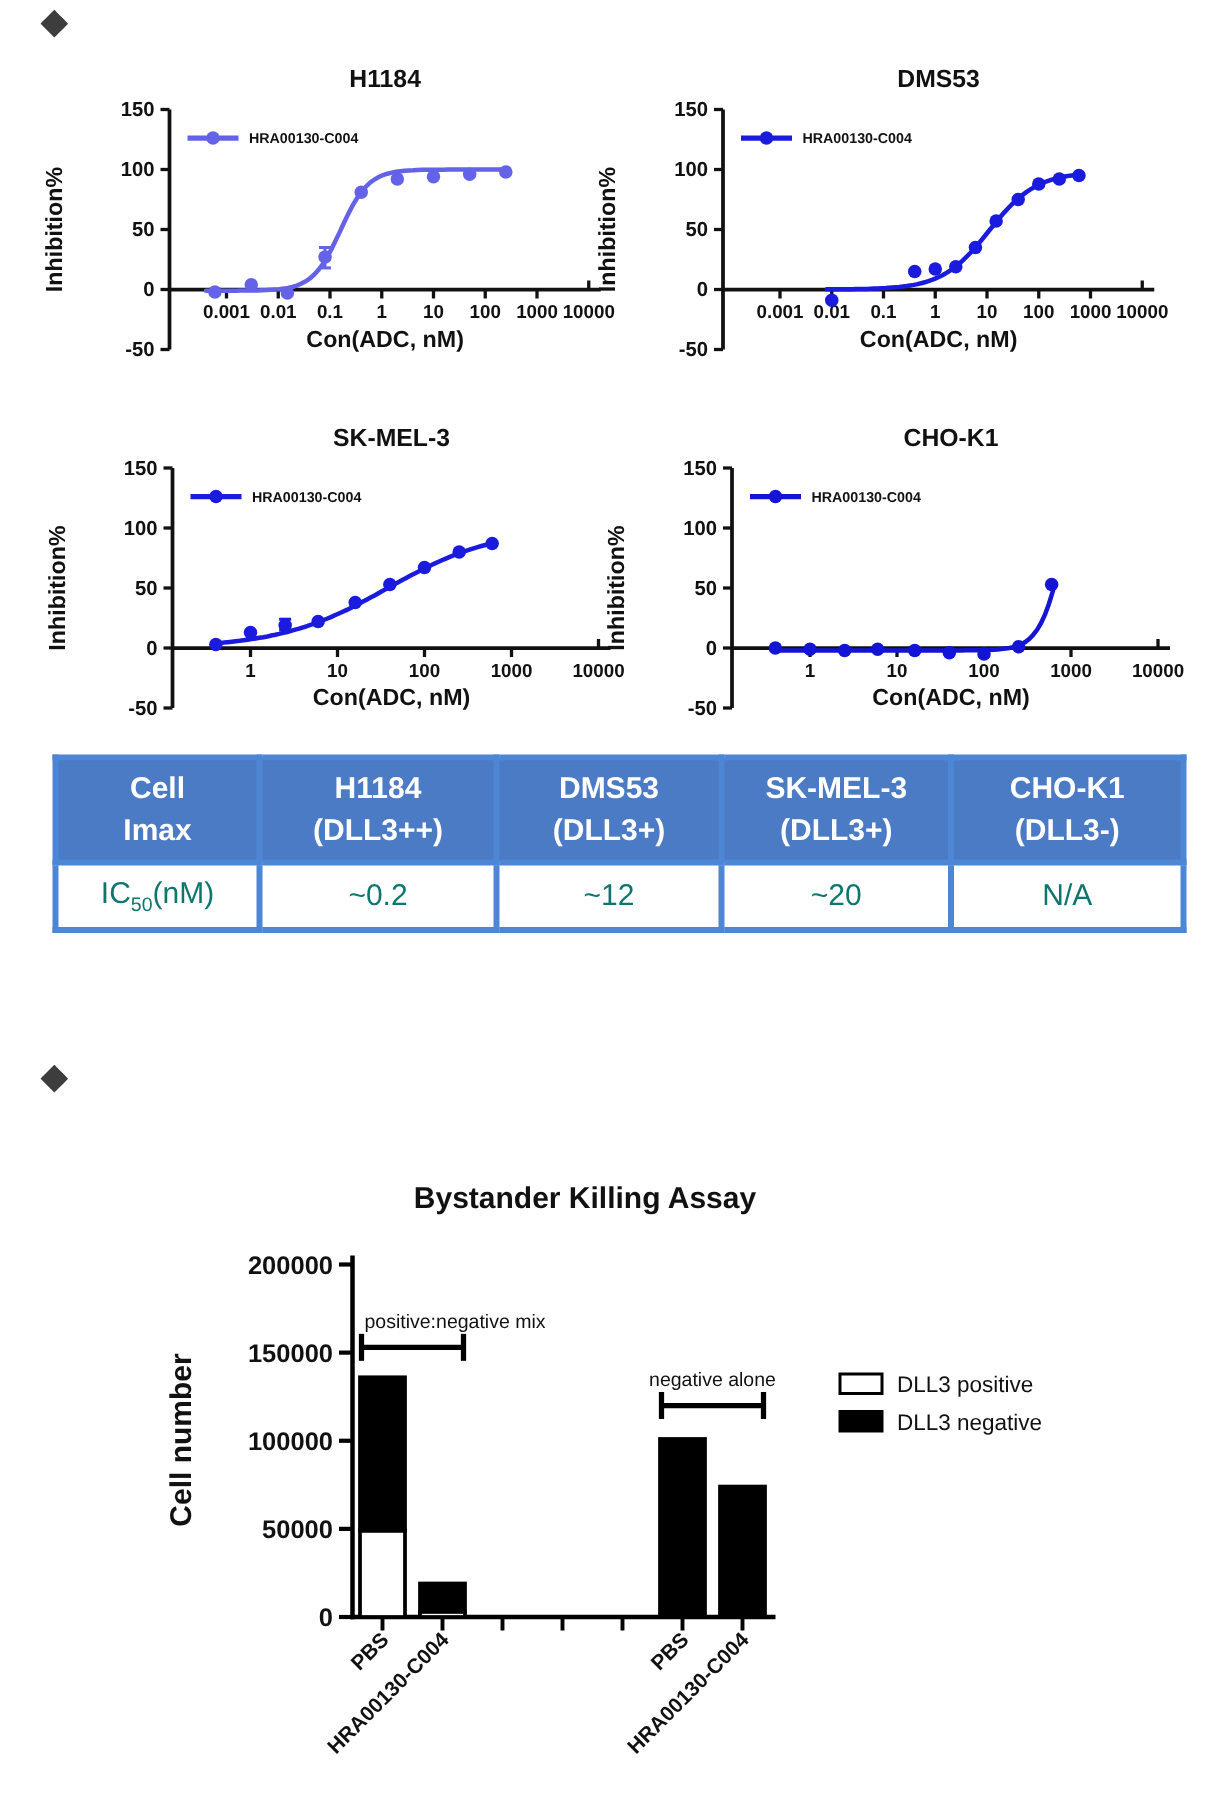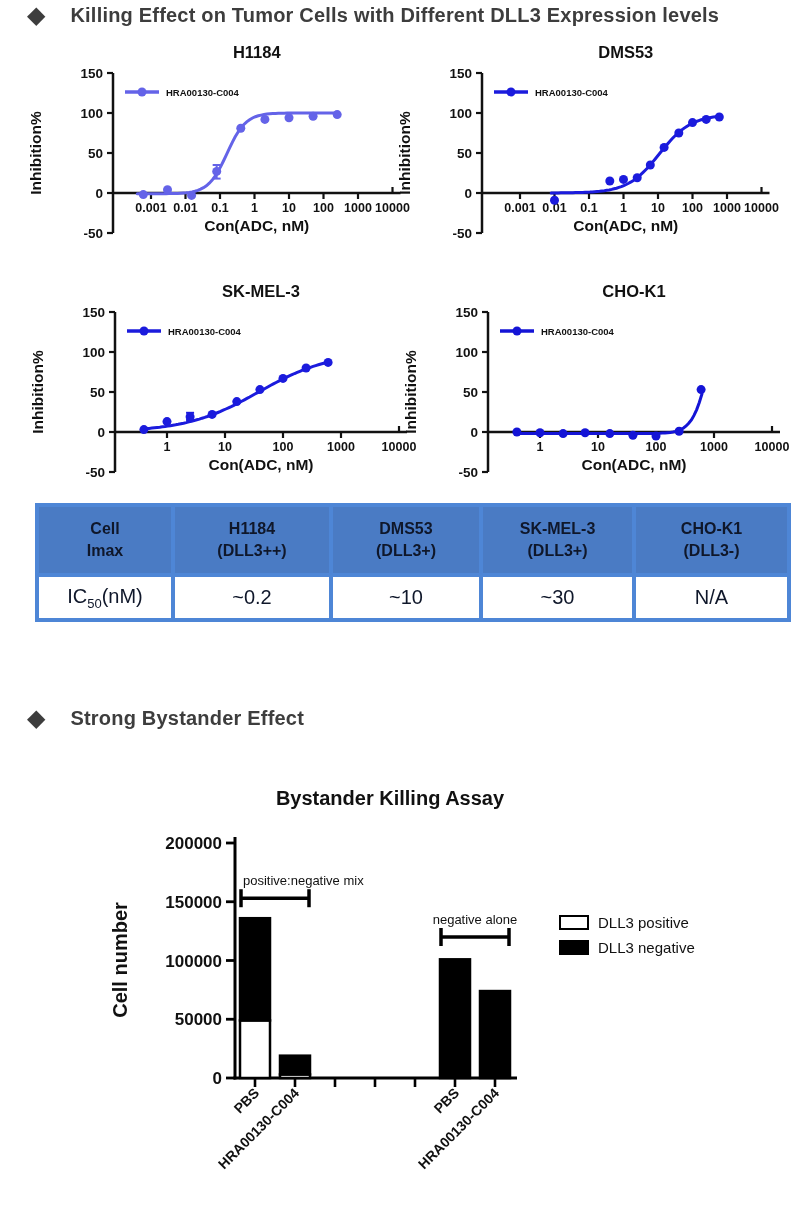--- a/index.html
+++ b/index.html
@@ -5,32 +5,31 @@
   * { margin:0; padding:0; box-sizing:border-box; }
   html,body { background:#ffffff; }
   body { font-family:"Liberation Sans", sans-serif; }
   .page { position:relative; width:810px; height:1205px; background:#fff; overflow:hidden; }
   .sec-title { position:absolute; left:27px; display:flex; align-items:center; gap:25px; color:var(--title-color,#3d3d3d); }
   .diamond { font-size:24px; line-height:1; }
   .sec-text { font-size:20px; font-weight:bold; letter-spacing:0.2px; }
   svg.chart { position:absolute; overflow:visible; }
   table.dll3 { position:absolute; left:35px; top:503px; border-collapse:collapse; table-layout:fixed; background:#fff; }
   table.dll3 th, table.dll3 td { border:4px solid var(--tbl-border,#4e86d6); text-align:center; vertical-align:middle; }
-  table.dll3 th { background:var(--tbl-header,#4a7bc4); color:#0f172a; font-size:16px; font-weight:bold; line-height:1.4; height:70px; }
-  table.dll3 td { font-size:20px; color:#0f172a; height:45px; background:#fff;text-align:center; }
+  table.dll3 th { background:var(--tbl-header,#4a7bc4); color:#ffffff; font-size:20px; font-weight:bold; line-height:1.4; height:70px; }
+  table.dll3 td { font-size:20px; color:#0f766e; height:45px; background:#fff;text-align:center; }
   table.dll3 sub { font-size:13px; }
 </style>
 </head>
 <body>
 
 <div class="page">
 
   <div class="sec-title" style="top:3px">
     <span class="diamond">◆</span>
-    <span class="sec-text">Killing Effect on Tumor Cells with Different DLL3 Expression levels</span>
   </div>
 
   <svg id="chart-h1184" class="chart" style="left:25px;top:42px" width="385" height="215" viewBox="0 0 385 215">
       <line x1="88" y1="31" x2="88" y2="191" stroke="#111" stroke-width="2.5"></line>
       <line x1="88" y1="191" x2="82" y2="191" stroke="#111" stroke-width="2.2"></line>
       <text x="78" y="195.5" fill="#111" font-size="13.5" font-weight="bold" text-anchor="end">-50</text>
       <line x1="88" y1="151" x2="82" y2="151" stroke="#111" stroke-width="2.2"></line>
       <text x="78" y="155.5" fill="#111" font-size="13.5" font-weight="bold" text-anchor="end">0</text>
       <line x1="88" y1="111" x2="82" y2="111" stroke="#111" stroke-width="2.2"></line>
       <text x="78" y="115.5" fill="#111" font-size="13.5" font-weight="bold" text-anchor="end">50</text>
@@ -235,30 +234,29 @@
         <th>
           <div>CHO-K1</div>
           <div>(DLL3-)</div>
         </th>
       </tr>
     </thead>
     <tbody>
       <tr>
         <td><span>IC</span><sub>50</sub><span>(nM)</span></td>
         <td>~0.2</td>
-        <td>~10</td>
-        <td>~30</td>
+        <td>~12</td>
+        <td>~20</td>
         <td>N/A</td>
       </tr>
     </tbody>
   </table>
 
   <div class="sec-title" style="top:706px">
     <span class="diamond">◆</span>
-    <span class="sec-text">Strong Bystander Effect</span>
   </div>
 
   <svg id="chart-bystander" class="chart" style="left:95px;top:782px" width="660" height="423" viewBox="0 0 660 423">
       <text x="295" y="23" fill="#111" font-size="20" font-weight="bold" text-anchor="middle">Bystander Killing Assay</text>
       <line x1="140" y1="55" x2="140" y2="297.5" stroke="#000" stroke-width="3"></line>
       <line x1="140" y1="296" x2="131" y2="296" stroke="#000" stroke-width="2.8"></line>
       <text x="127" y="302" fill="#111" font-size="17" font-weight="bold" text-anchor="end">0</text>
       <line x1="140" y1="237.25" x2="131" y2="237.25" stroke="#000" stroke-width="2.8"></line>
       <text x="127" y="243.25" fill="#111" font-size="17" font-weight="bold" text-anchor="end">50000</text>
       <line x1="140" y1="178.5" x2="131" y2="178.5" stroke="#000" stroke-width="2.8"></line>

